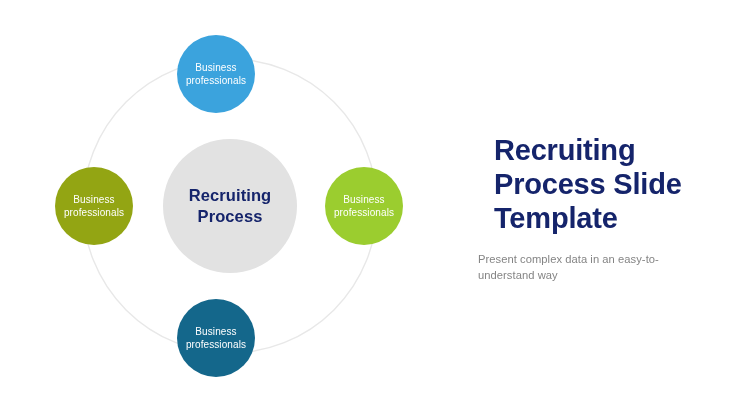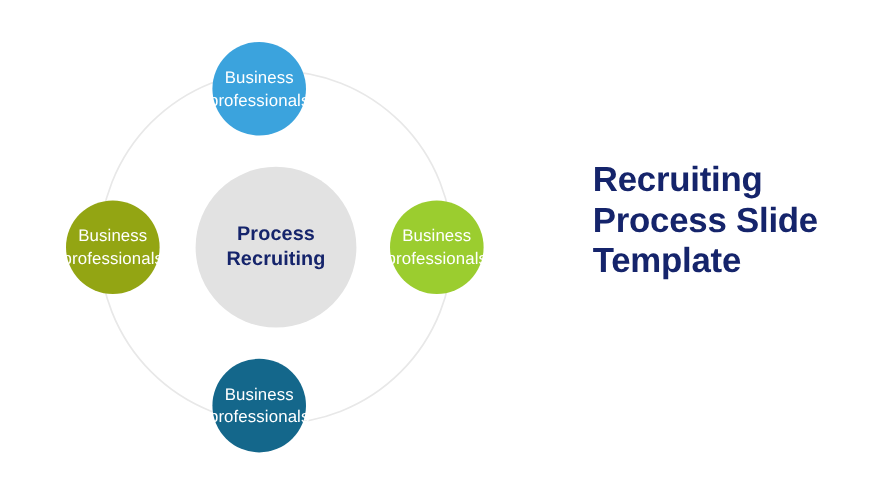--- a/index.html
+++ b/index.html
@@ -72,21 +72,21 @@
     line-height: 1.3;
   }
 
   
   .sat {
     width: 78px;
     height: 78px;
   }
   .sat .node-label {
     color: #ffffff;
-    font-size: 14px;
+    font-size: 10px;
     font-weight: normal;
   }
 
   #node-top    { left: 147px; top: 15px; }
   #node-right  { left: 295px; top: 147px; }
   #node-bottom { left: 147px; top: 279px; }
   #node-left   { left: 25px;  top: 147px; }
 
   
   #textblock {
@@ -119,22 +119,22 @@
 
 <div id="slide">
 
   <div id="diagram">
 
     <svg viewBox="0 0 400 372">
       <circle cx="200" cy="186" r="147" fill="none" stroke="#e8e8e8" stroke-width="1.4"></circle>
     </svg>
 
     <div class="node" id="hub" style="background:#e2e2e2;">
+      <span class="node-label">Recruiting</span>
       <span class="node-label">Process</span>
-      <span class="node-label">Recruiting</span>
     </div>
 
     <div class="node sat" id="node-top" style="background:#3ba3dd;">
       <span class="node-label">Business</span>
       <span class="node-label">professionals</span>
     </div>
 
     <div class="node sat" id="node-right" style="background:#9bcd2f;">
       <span class="node-label">Business</span>
       <span class="node-label">professionals</span>
@@ -147,15 +147,16 @@
 
     <div class="node sat" id="node-left" style="background:#93a513;">
       <span class="node-label">Business</span>
       <span class="node-label">professionals</span>
     </div>
 
   </div>
 
   <div id="textblock">
     <h1 id="title">Recruiting Process Slide Template</h1>
+    <p id="subtitle">Present complex data in an easy-to-understand way</p>
   </div>
 
 </div>
 
 </body></html>

